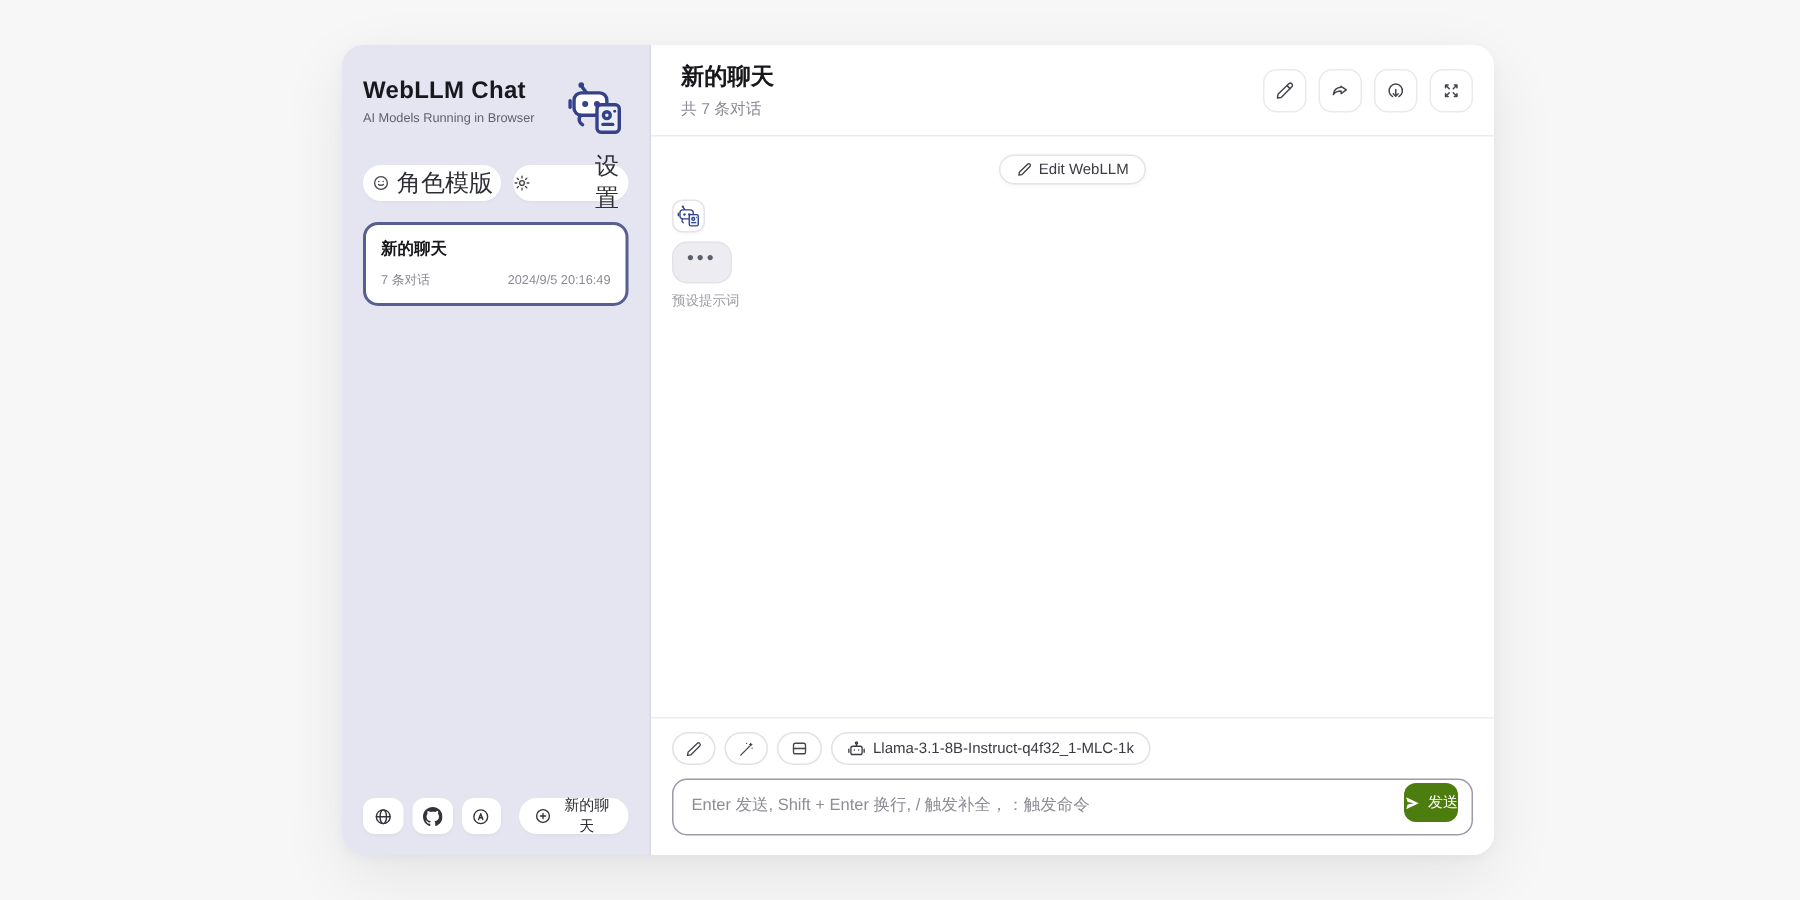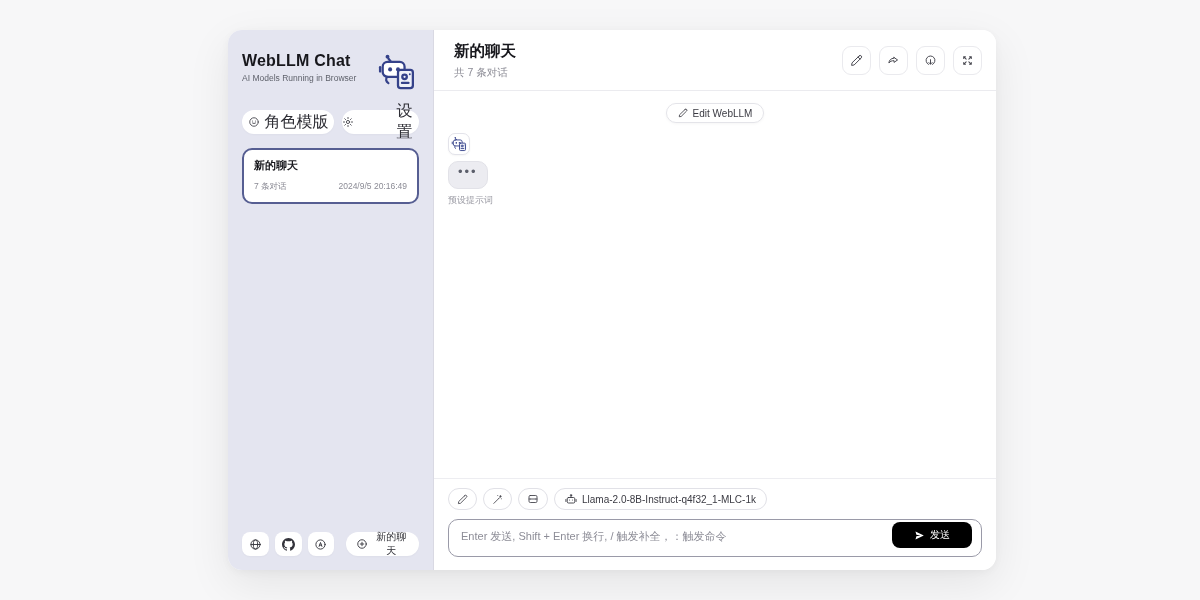--- a/index.html
+++ b/index.html
@@ -97,22 +97,22 @@
   .input-box {
     position:relative; border:1px solid #9a9aa8; border-radius:10px; background:#fff;
     height:38px; padding:9px 110px 9px 12px;
   }
   .input-box textarea {
     width:100%; height:100%; border:none; outline:none; resize:none; background:transparent;
     font-family:inherit; font-size:11px; color:#2e2e35;
   }
   .input-box textarea::placeholder { color:#8d8d97; }
   .send-btn {
-    position:absolute; right:9px; bottom:8px; height:26px; padding:0 22px;
-    background:#000000; color:#fff; border:none; border-radius:8px;
+    position:absolute; right:9px; bottom:8px; height:26px; padding:0 0;
+    background:#4d7c0f; color:#fff; border:none; border-radius:8px;
     display:flex; align-items:center; gap:5px; font-size:10px; cursor:pointer; font-family:inherit;
   }
   svg { display:block; }
 </style>
 </head>
 <body>
 
 <svg width="0" height="0" style="position:absolute" aria-hidden="true">
   <defs>
     <symbol id="robot-logo" viewBox="0 0 48 44">
@@ -318,21 +318,21 @@
             <span>
               <svg width="12" height="12" viewBox="0 0 24 24" fill="none" stroke="#3a3a42" stroke-width="1.8" stroke-linecap="round">
                 <rect x="4.5" y="9" width="15" height="11" rx="2.5"></rect>
                 <path d="M12 9V6"></path>
                   <circle cx="12" cy="4.5" r="1.4"></circle>
                 <circle cx="9.2" cy="14" r="1" fill="#3a3a42" stroke="none"></circle>
                 <circle cx="14.8" cy="14" r="1" fill="#3a3a42" stroke="none"></circle>
                 <path d="M1.8 13v4M22.2 13v4"></path>
               </svg>
             </span>
-            <span>Llama-2.0-8B-Instruct-q4f32_1-MLC-1k</span>
+            <span>Llama-3.1-8B-Instruct-q4f32_1-MLC-1k</span>
           </button>
         </div>
 
         <div class="input-box">
           <textarea placeholder="Enter 发送, Shift + Enter 换行, / 触发补全，：触发命令" style=""></textarea>
           <button class="send-btn">
             <span>
               <svg width="11" height="11" viewBox="0 0 24 24" fill="#ffffff">
                 <path d="M3.2 20.8l18.2-8.8L3.2 3.2l2 7 9.3 1.8-9.3 1.8z"></path>
               </svg>

